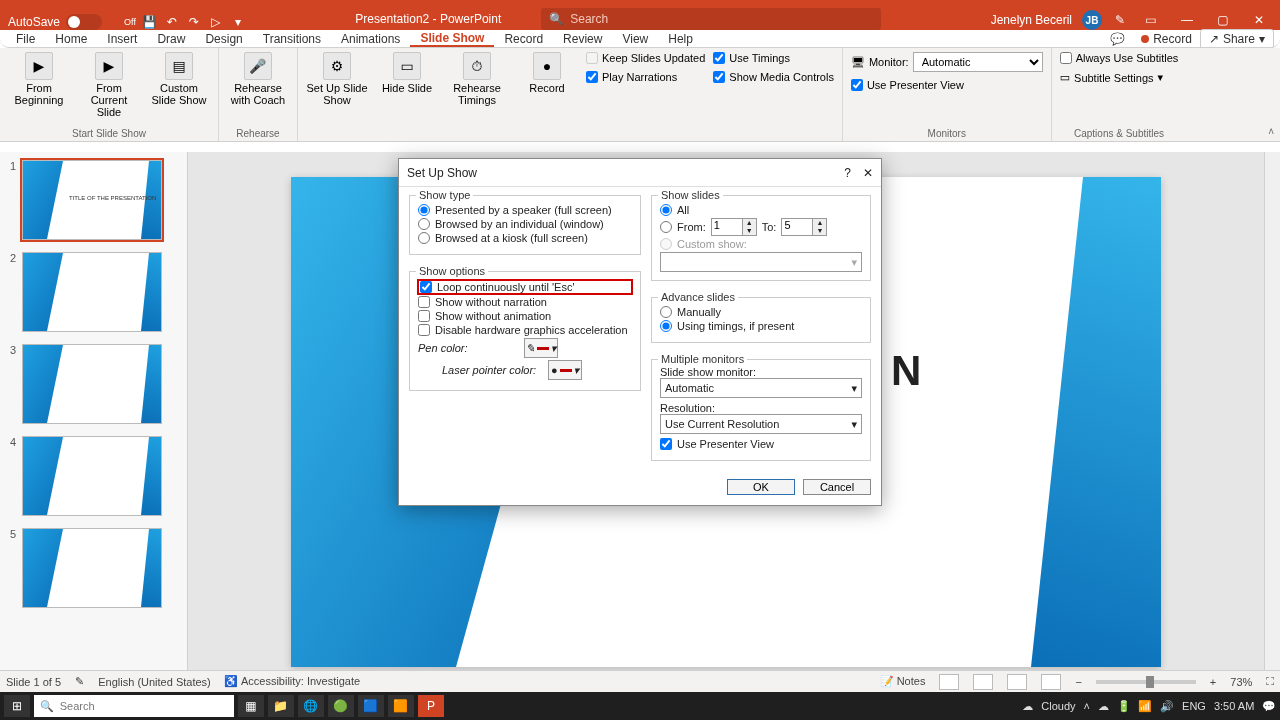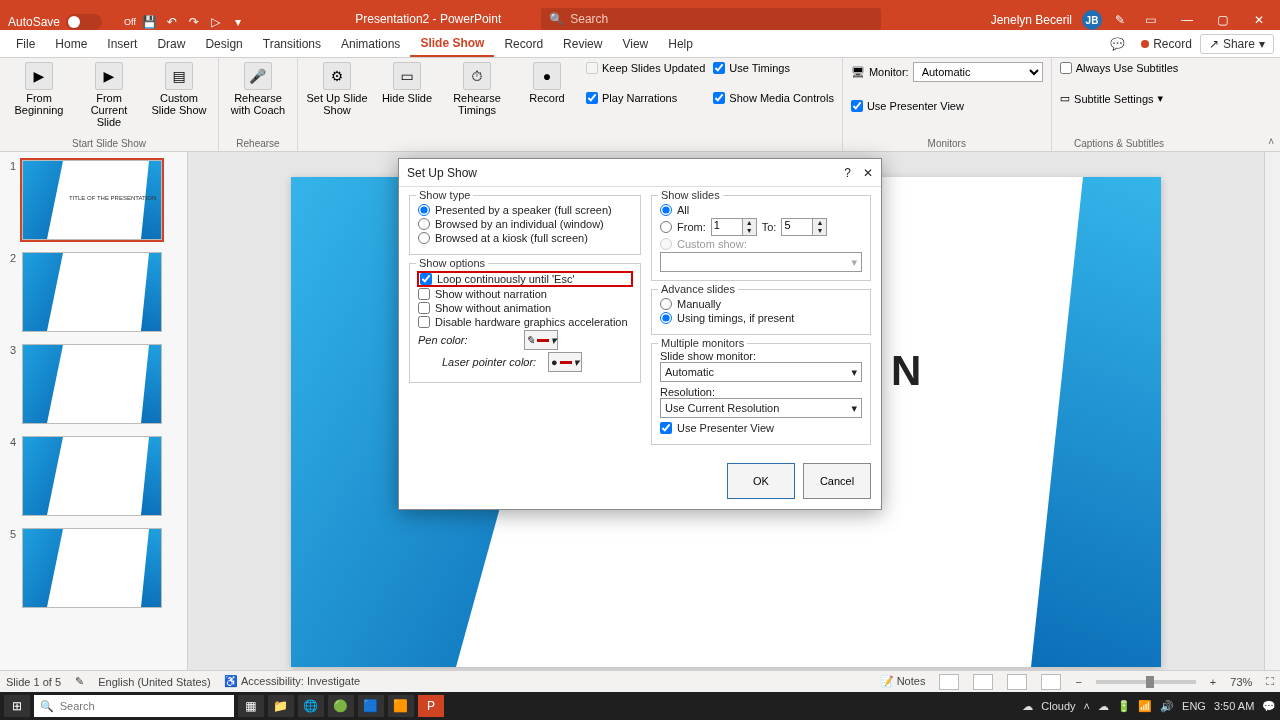--- a/index.html
+++ b/index.html
@@ -12,38 +12,38 @@
 .autosave-toggle::after { content: ""; position: absolute; left: 2px; top: 2px; width: 12px; height: 12px; background: #fff; border-radius: 50%; }
 .qat-icon { width: 16px; height: 16px; display: inline-flex; align-items: center; justify-content: center; color: #fff; font-size: 12px; }
 .titlebar .center { flex: 1; text-align: center; display: flex; align-items: center; justify-content: center; gap: 40px; }
 .doc-title { font-size: 12px; }
 .searchbox { background: #b63a1e; height: 22px; width: 340px; border-radius: 3px; display: flex; align-items: center; padding: 0 8px; color: #f3c9bd; font-size: 12px; gap: 6px; }
 .titlebar .right { display: flex; align-items: center; gap: 10px; padding-right: 8px; }
 .user-badge { background: #1f6fb2; width: 20px; height: 20px; border-radius: 50%; display: inline-flex; align-items: center; justify-content: center; font-size: 10px; font-weight: bold; color: #fff; }
 .win-btn { width: 26px; height: 20px; display: inline-flex; align-items: center; justify-content: center; color: #fff; font-size: 12px; }
 
 
-.ribbon-tabs { height: 28px; background: #fff; border-bottom: 1px solid #d0d0d0; display: flex; align-items: center; padding: 0 6px; font-size: 12px; color: #333; }
+.ribbon-tabs { height: 18px; background: #fff; border-bottom: 1px solid #d0d0d0; display: flex; align-items: center; padding: 0 6px; font-size: 12px; color: #333; border-radius: 13px; }
 .ribbon-tabs .tab { padding: 0 10px; height: 100%; display: flex; align-items: center; cursor: pointer; }
 .ribbon-tabs .tab.active { color: #d04424; border-bottom: 2px solid #d04424; font-weight: 600; }
 .ribbon-tabs .spacer { flex: 1; }
 .ribbon-tabs .right-btn { display: flex; align-items: center; gap: 4px; padding: 0 8px; }
 .rec-dot { width: 8px; height: 8px; background: #d04424; border-radius: 50%; display: inline-block; }
 .share-btn { border: 1px solid #ccc; border-radius: 3px; padding: 2px 8px; font-size: 12px; display: flex; align-items: center; gap: 4px; }
 
 
 .ribbon { height: 94px; background: #f3f2f1; border-bottom: 1px solid #d0d0d0; display: flex; font-size: 11px; position: relative; }
 .group { border-right: 1px solid #d8d8d8; display: flex; flex-direction: column; padding: 4px 8px 2px; }
 .group .controls { flex: 1; display: flex; align-items: flex-start; gap: 8px; }
 .group .label { text-align: center; color: #666; font-size: 10px; padding-top: 2px; }
 .big-btn { display: flex; flex-direction: column; align-items: center; width: 62px; text-align: center; gap: 2px; cursor: pointer; }
 .big-btn .ico { width: 28px; height: 28px; background: #e8e8e8; border: 1px solid #c8c8c8; border-radius: 2px; display: flex; align-items: center; justify-content: center; font-size: 14px; }
 .chk-row { display: flex; align-items: center; gap: 4px; white-space: nowrap; }
 .chk-row input { width: 12px; height: 12px; }
-.vstack { display: flex; flex-direction: column; gap: 18px; }
+.vstack { display: flex; flex-direction: column; gap: 7px; }
 .mon-select { height: 20px; width: 130px; border: 1px solid #aaa; background: #fff; font-size: 11px; padding: 0 4px; }
 .collapse-caret { position: absolute; right: 6px; bottom: 4px; font-size: 10px; color: #666; }
 
 
 .workspace { position: absolute; top: 152px; left: 0; right: 0; bottom: 28px; display: flex; }
 .thumb-pane { width: 188px; background: #f7f7f7; border-right: 1px solid #d0d0d0; overflow: hidden; padding: 8px 4px; }
 .thumb-item { display: flex; gap: 6px; margin-bottom: 12px; }
 .thumb-num { width: 12px; text-align: right; font-size: 11px; color: #555; }
 .thumb { width: 140px; height: 80px; background: #fff; border: 1px solid #bbb; position: relative; overflow: hidden; }
 .thumb.selected { outline: 2px solid #d04424; }
@@ -56,36 +56,36 @@
 .slide .big-wave { position: absolute; left: 0; top: 0; bottom: 0; width: 300px; background: linear-gradient(120deg, #34b5ea, #0b6fb8); clip-path: polygon(0 0, 100% 0, 55% 100%, 0 100%); }
 .slide .big-wave2 { position: absolute; right: 0; top: 0; bottom: 0; width: 130px; background: linear-gradient(200deg, #34b5ea, #0b6fb8); clip-path: polygon(40% 0, 100% 0, 100% 100%, 0 100%); }
 .slide .title { position: absolute; left: 320px; top: 200px; font-size: 42px; font-weight: 700; color: #222; letter-spacing: 1px; }
 .vscroll { width: 16px; background: #f0f0f0; border-left: 1px solid #d0d0d0; }
 .dialog { position: absolute; left: 398px; top: 158px; width: 484px; background: #fff; border: 1px solid #888; box-shadow: 0 4px 20px rgba(0,0,0,.35); font-size: 11px; color: #222; }
 .dialog .titlebar2 { height: 28px; display: flex; align-items: center; padding: 0 8px; border-bottom: 1px solid #ddd; font-size: 12px; }
 .dialog .titlebar2 .sp { flex: 1; }
 .dialog .body { padding: 8px 10px 10px; display: flex; gap: 10px; }
 .fieldset { border: 1px solid #ccc; padding: 6px 8px 8px; position: relative; }
 .fieldset .legend { position: absolute; top: -7px; left: 6px; background: #fff; padding: 0 3px; font-size: 11px; color: #333; }
-.col { display: flex; flex-direction: column; gap: 8px; }
+.col { display: flex; flex-direction: column; gap: 16px; }
 .col.left { width: 232px; }
 .col.right { flex: 1; }
 .radio-row, .check-row { display: flex; align-items: center; gap: 5px; margin: 2px 0; }
 .radio-row input, .check-row input { width: 12px; height: 12px; }
 .highlight-red { outline: 2px solid #d40000; outline-offset: -1px; padding: 1px 2px; }
 .spin { width: 46px; height: 18px; border: 1px solid #999; display: inline-flex; }
 .spin input { border: none; width: 30px; font-size: 11px; padding: 0 2px; }
 .spin .arrows { width: 14px; display: flex; flex-direction: column; }
 .spin .arrows span { flex: 1; font-size: 7px; text-align: center; background: #eee; border-left: 1px solid #999; }
 .combo { height: 20px; border: 1px solid #999; display: flex; align-items: center; padding: 0 4px; background: #fff; justify-content: space-between; }
 .color-pick { width: 34px; height: 20px; border: 1px solid #999; display: inline-flex; align-items: center; justify-content: center; gap: 2px; background: #f4f4f4; }
 .color-pick .sw { width: 12px; height: 3px; background: #c00000; display: inline-block; }
 .dlg-row { display: flex; align-items: center; gap: 6px; margin: 2px 0; font-style: italic; }
 .dlg-buttons { display: flex; justify-content: flex-end; gap: 8px; padding: 8px 10px 10px; }
-.dlg-btn { width: 68px; height: 36px; border: 1px solid #888; background: #f4f4f4; font-size: 11px; cursor: pointer; }
+.dlg-btn { width: 68px; height: 16px; border: 1px solid #888; background: #f4f4f4; font-size: 11px; cursor: pointer; }
 .dlg-btn.primary { border: 1px solid #2e6fb0; }
 
 
 .statusbar { position: absolute; left: 0; right: 0; bottom: 0; height: 22px; background: #f3f2f1; border-top: 1px solid #d0d0d0; display: flex; align-items: center; font-size: 11px; color: #444; padding: 0 6px; gap: 14px; }
 .statusbar .sp { flex: 1; }
 .view-btn { width: 20px; height: 16px; border: 1px solid #bbb; background: #fff; }
 .zoom-slider { width: 100px; height: 4px; background: #ccc; position: relative; }
 .zoom-slider::after { content: ""; position: absolute; left: 50%; top: -4px; width: 8px; height: 12px; background: #888; }
 
 

